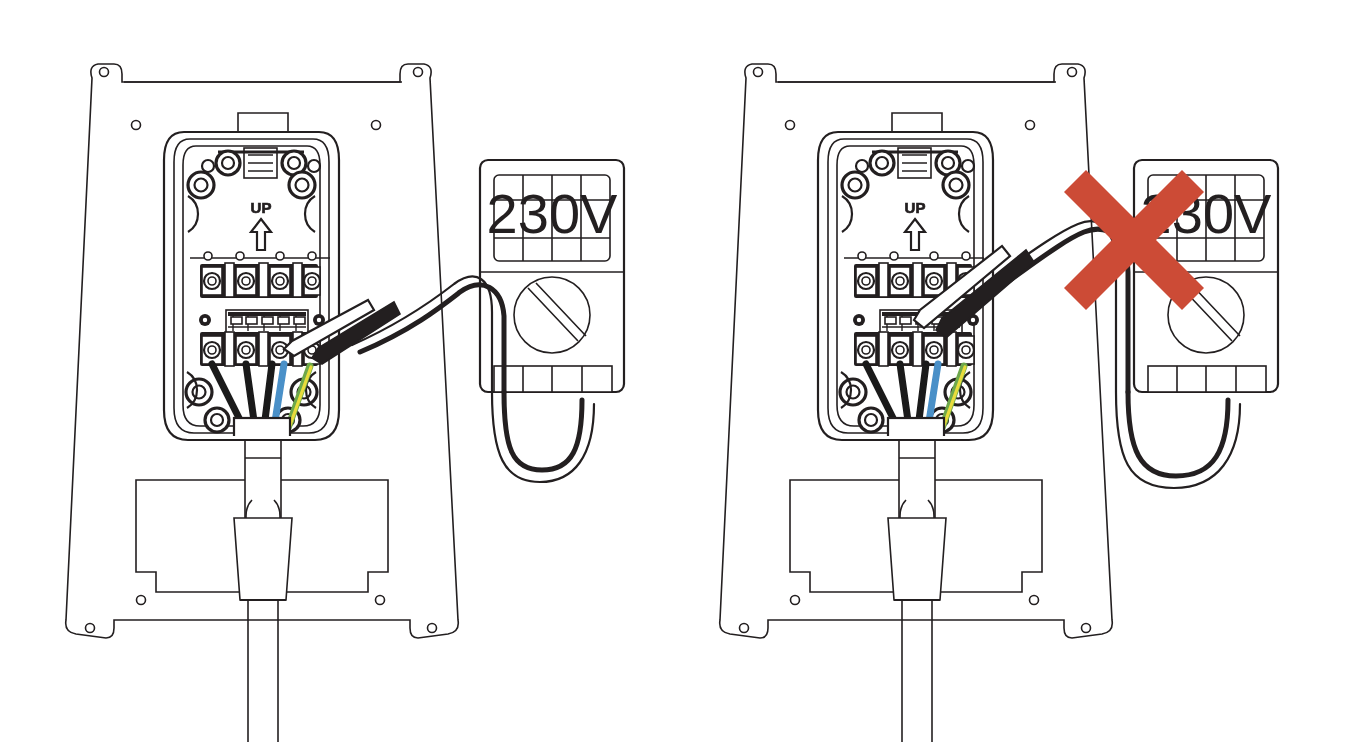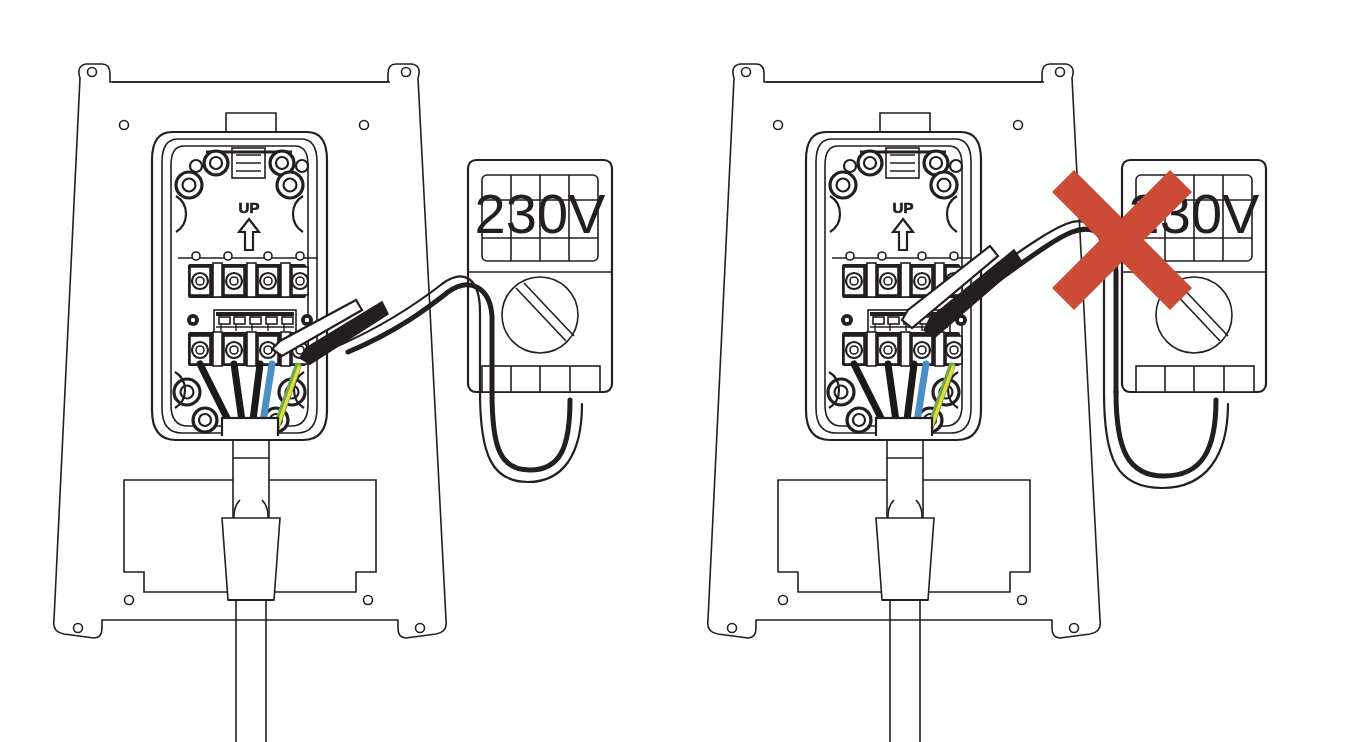--- a/index.html
+++ b/index.html
@@ -3,21 +3,21 @@
 <meta charset="utf-8">
 <title>EV Charger Voltage Measurement Diagram</title>
 <style>
   html,body{margin:0;padding:0;}
   body{
     width:1354px;height:742px;
     background:#ffffff;
     font-family:"Liberation Sans", sans-serif;
     overflow:hidden;
   }
-  #stage{position:relative;width:1122px;height:742px;}
+  #stage{position:relative;width:1122px;height:742px;margin-left:12px;}
   svg.panel{position:absolute;top:0;}
   .stroke{fill:none;stroke:#231f20;}
   .thin{stroke-width:1.6;}
   .med{stroke-width:2.2;}
   .thick{stroke-width:3.2;}
   .heavy{stroke-width:5;}
   .fillwhite{fill:#ffffff;}
   .fillblack{fill:#231f20;}
   .lbl{font-family:"Liberation Sans", sans-serif;fill:#231f20;}
 </style>

